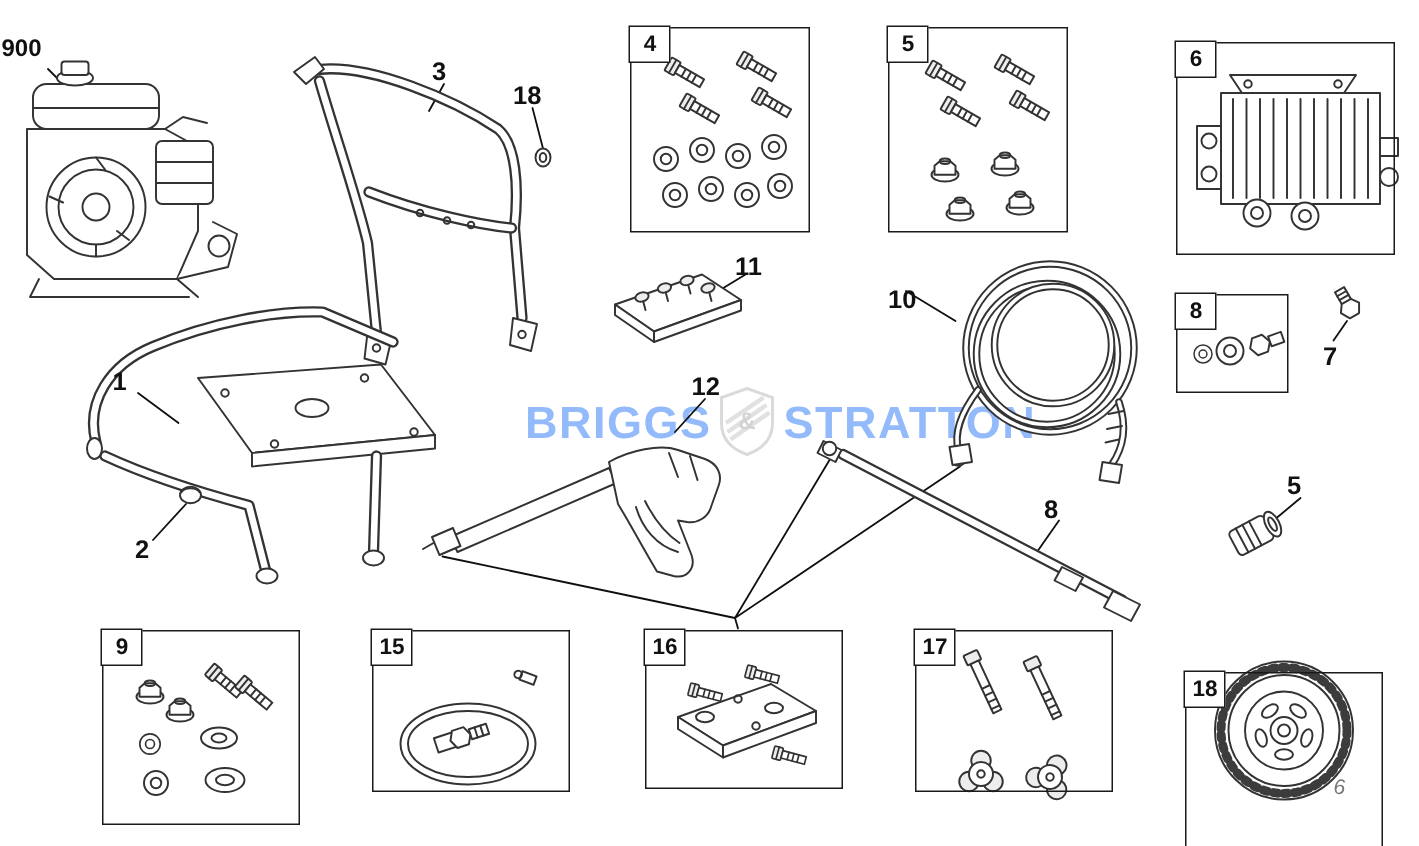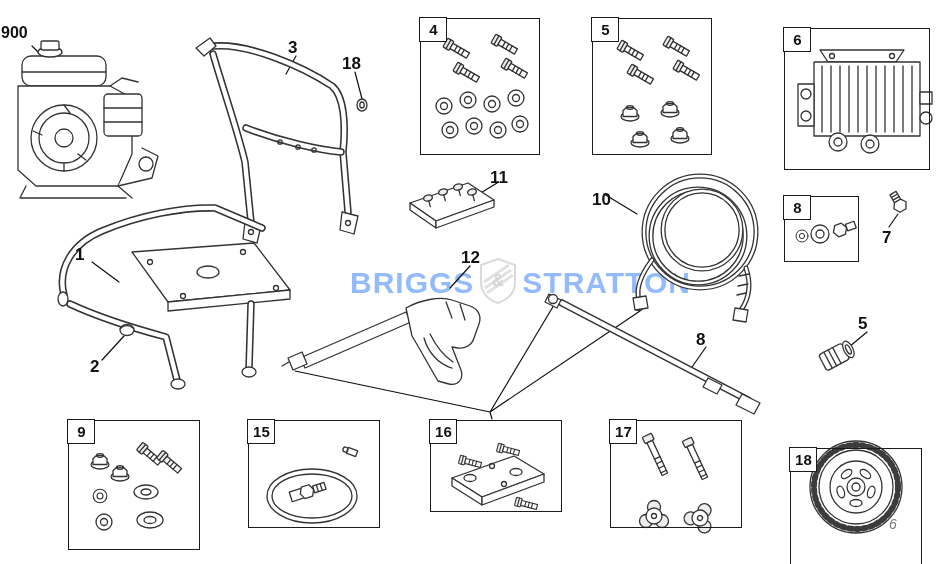--- a/index.html
+++ b/index.html
@@ -394,21 +394,21 @@
   </div>
   <div class="pbox" style="left:784px; top:196px; width:75px; height:66px;">
     <div class="pnum">8</div>
   </div>
   <div class="pbox" style="left:68px; top:420px; width:132px; height:130px;">
     <div class="pnum">9</div>
   </div>
   <div class="pbox" style="left:248px; top:420px; width:132px; height:108px;">
     <div class="pnum">15</div>
   </div>
-  <div class="pbox" style="left:430px; top:420px; width:132px; height:92px;">
+  <div class="pbox" style="left:430px; top:420px; width:132px; height:106px;">
     <div class="pnum">16</div>
   </div>
   <div class="pbox" style="left:610px; top:420px; width:132px; height:108px;">
     <div class="pnum">17</div>
   </div>
   <div class="pbox" style="left:790px; top:420px; width:132px; height:130px;margin-top:28px;">
     <div class="pnum">18</div>
   </div>
 
   <div class="callout big" style="left:1px;  top:24px;">900</div>

